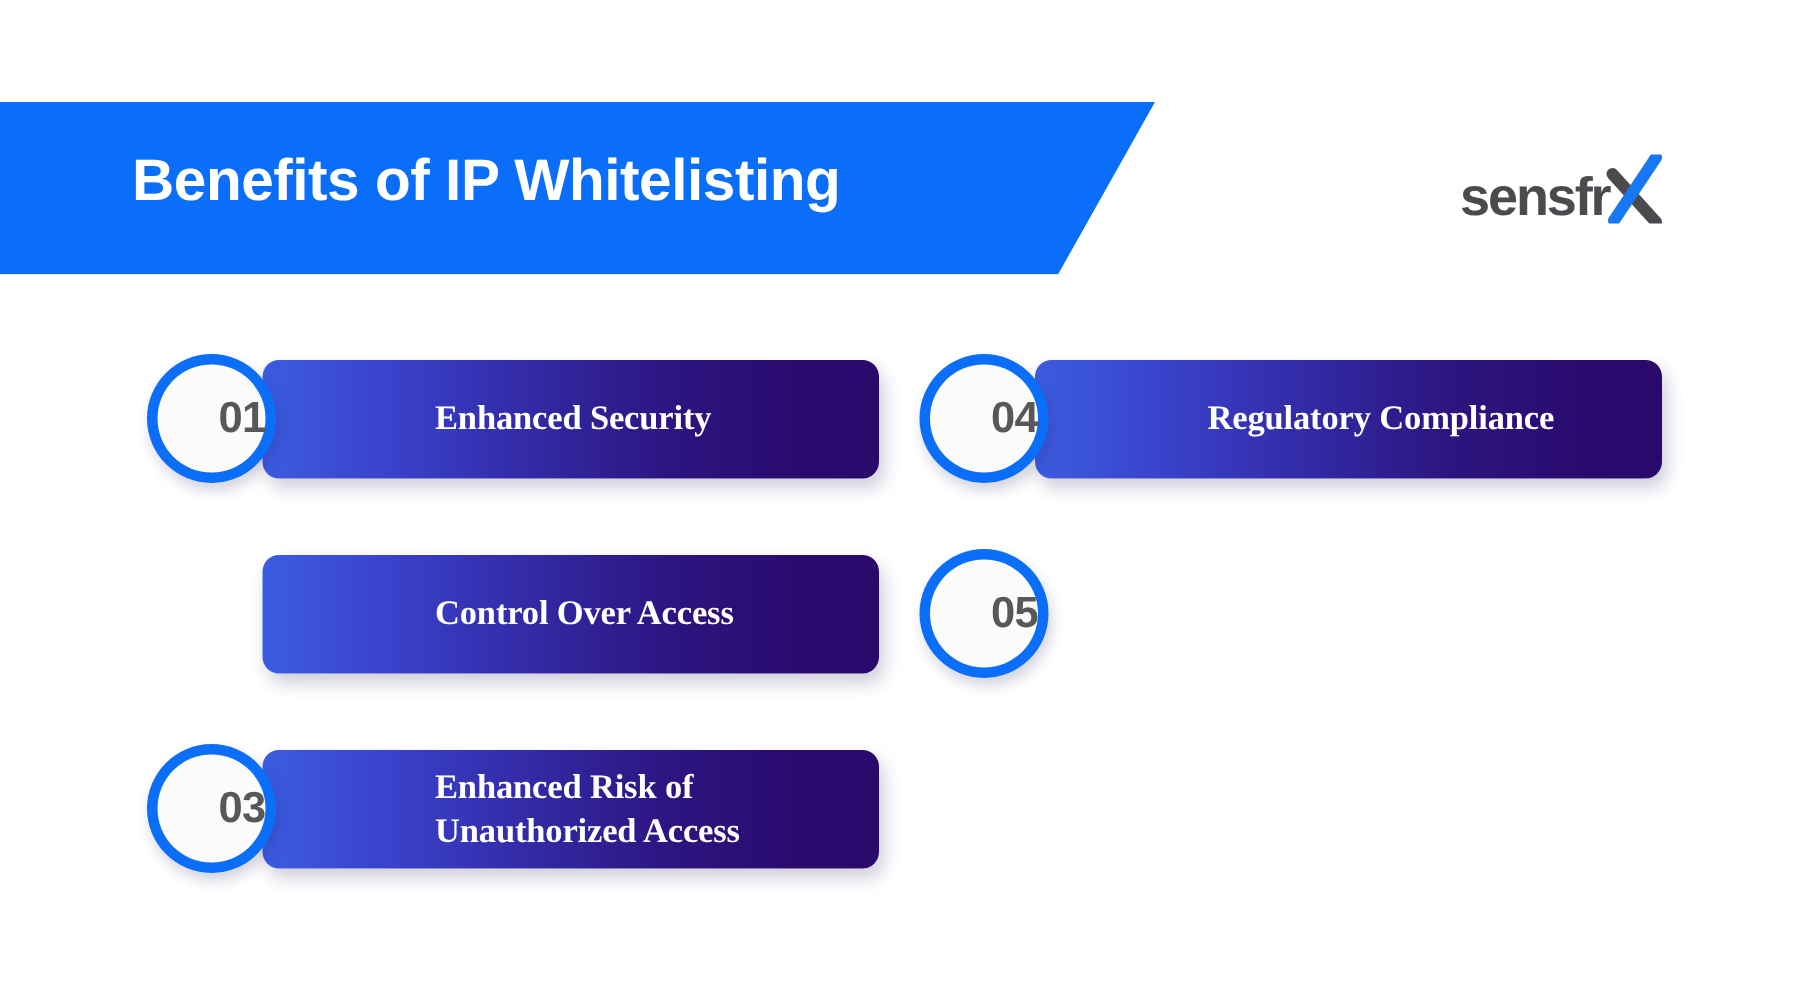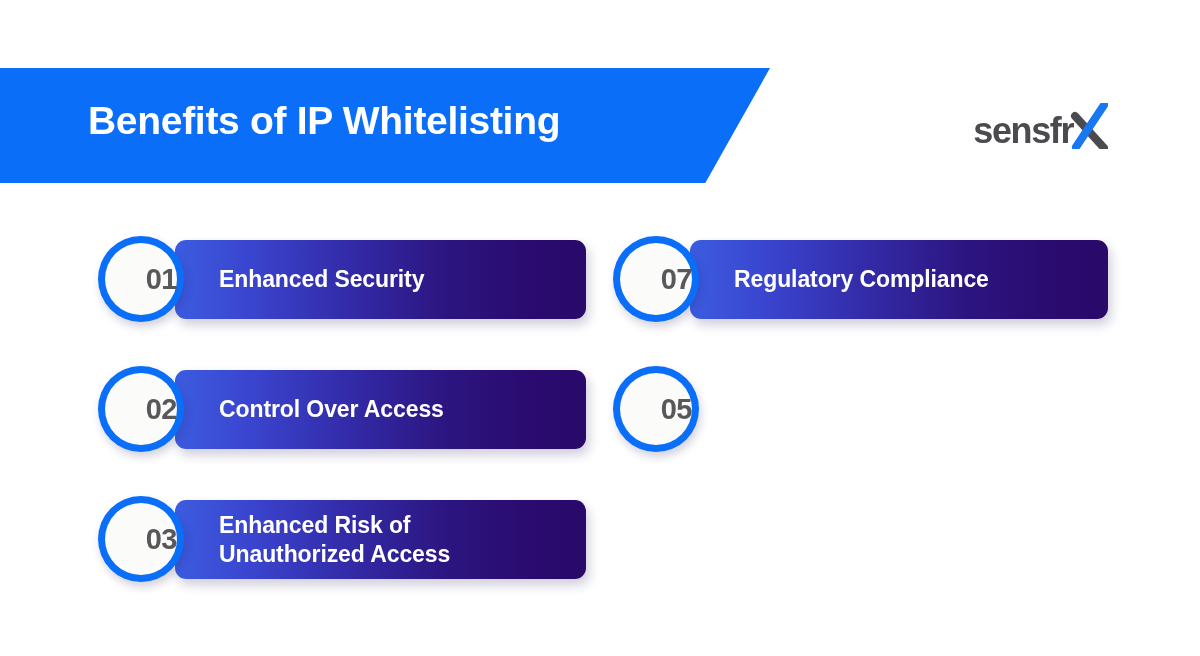--- a/index.html
+++ b/index.html
@@ -103,23 +103,24 @@
     background: linear-gradient(90deg, #3c5ce0 0%, #3a45cf 18%, #332ba8 42%, #2c1580 66%, #2a0a6e 88%, #290a6b 100%);
     box-shadow: 3px 6px 11px rgba(35, 30, 90, 0.22);
     display: flex;
     align-items: center;
   }
   .item-label {
     color: #ffffff;
     font-size: 23px;
     font-weight: bold;
     line-height: 1.22;
-    margin-left: 44px;
+    margin-left: 115px;
     letter-spacing: -0.1px;
     white-space: pre-line;
+    font-family: Liberation Serif, serif;
   }
   .item-badge {
     position: absolute;
     left: 0;
     top: 8px;
     width: 86px;
     height: 86px;
     border-radius: 50%;
     background: #0a6ef8;
     box-shadow: 2px 5px 9px rgba(35, 30, 90, 0.20);
@@ -169,46 +170,41 @@
       <div class="item-badge-inner">
         <span class="item-number">01</span>
       </div>
     </div>
   </div>
 
   <div class="item col-left row-2">
     <div class="item-bar">
       <span class="item-label">Control Over Access</span>
     </div>
-    <div class="item-badge">
-      <div class="item-badge-inner">
-        <span class="item-number">02</span>
-      </div>
-    </div>
   </div>
 
   <div class="item col-left row-3">
     <div class="item-bar">
       <span class="item-label">Enhanced Risk of
 Unauthorized Access</span>
     </div>
     <div class="item-badge">
       <div class="item-badge-inner">
         <span class="item-number">03</span>
       </div>
     </div>
   </div>
 
   <div class="item col-right row-1">
     <div class="item-bar">
       <span class="item-label">Regulatory Compliance</span>
     </div>
     <div class="item-badge">
       <div class="item-badge-inner">
-        <span class="item-number">07</span>
+        <span class="item-number">04</span>
       </div>
     </div>
   </div>
 
   <div class="item col-right row-2">
     <div class="item-badge">
       <div class="item-badge-inner">
         <span class="item-number">05</span>
       </div>
     </div>

